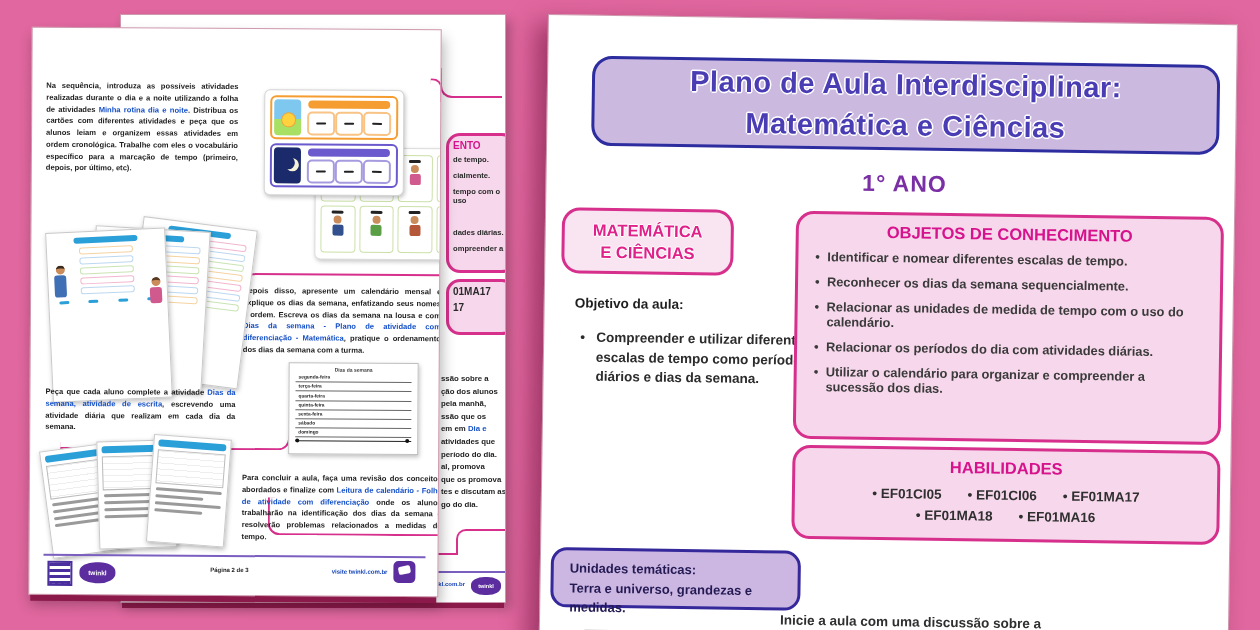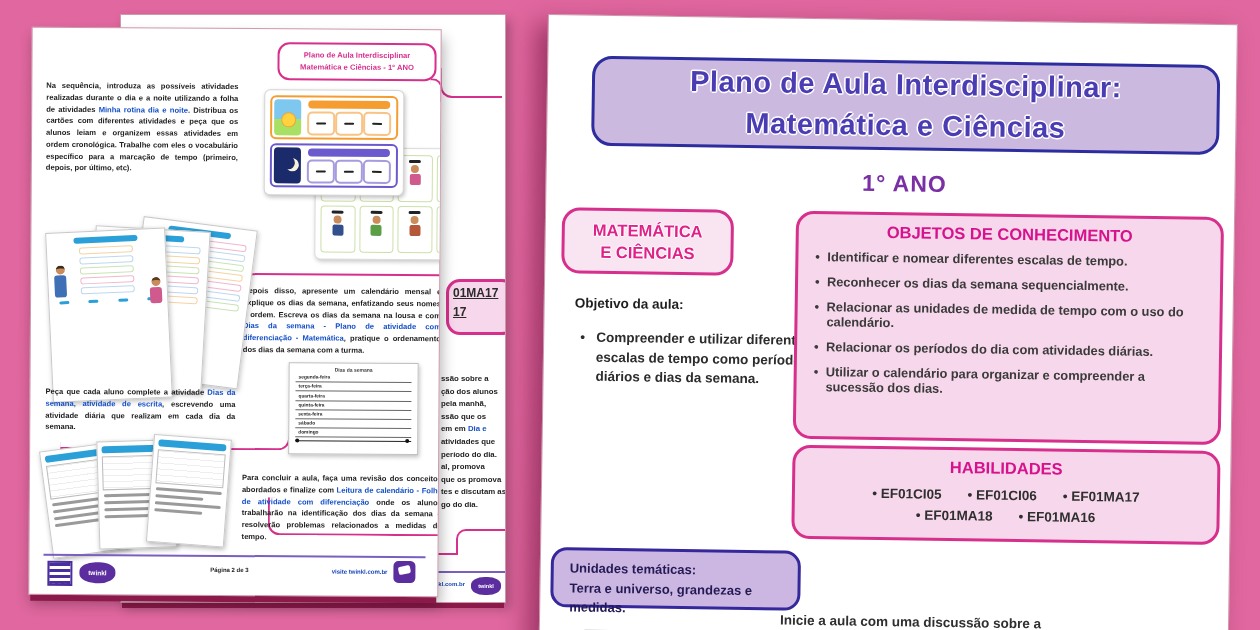--- a/index.html
+++ b/index.html
@@ -120,21 +120,21 @@
   .bpTitleFrag { position:absolute; left:325px; top:34px; width:70px; height:52px; background:#cbb9e0;
                  border:3px solid #2d2d9f; border-radius:14px; color:#4b3cb5; font-weight:700;
                  font-size:19px; padding:3px 0 0 5px;
                  text-shadow:-1px 0 #fff,1px 0 #fff,0 -1px #fff,0 1px #fff; }
   .bpBox { position:absolute; left:325px; width:70px; background:#f6d7eb; border:3px solid #d6308c;
            border-radius:14px; padding:4px 0 0 4px; overflow:hidden; }
   .bpObjects { top:118px; height:140px; }
   .bpSkills { top:264px; height:56px; }
   .bfragTitle { color:#d6128c; font-weight:700; font-size:10px; margin-bottom:4px; }
   .bfrag { font-size:7.6px; font-weight:700; color:#2a2a2a; min-height:9px; margin-bottom:7px; }
-  .bcode { font-size:12px; font-weight:700; color:#2a2a2a; margin-bottom:5px;text-decoration:underline; }
+  .bcode { font-size:10px; font-weight:700; color:#2a2a2a; margin-bottom:5px; }
   .bpText { position:absolute; left:320px; top:358px; width:70px; }
   .frag { font-size:7.8px; font-weight:600; color:#1d1d1d; line-height:12.6px; white-space:nowrap; }
   .bpFootLine { position:absolute; left:296px; top:556px; width:90px; border-top:2px solid #7a5fc0; }
   .bpSite { position:absolute; left:284px; top:566px; width:60px; font-size:6px; font-weight:700;
             color:#1544b8; text-align:right; overflow:hidden; }
   .bpLogo { left:350px; top:562px; width:30px; height:18px; font-size:5.5px; }
 
   
   .titleBox { position:absolute; left:44px; top:40px; width:628px; height:90px; background:#cbb9e0;
               border:3.5px solid #2d2d9f; border-radius:20px; display:flex; flex-direction:column;
@@ -165,20 +165,31 @@
               border:3px solid #35289b; border-radius:16px; padding:8px 0 0 16px; color:#241a53;
               font-weight:700; font-size:13px; line-height:1.5; }
   .introText { position:absolute; left:240px; top:594px; font-size:13.5px; font-weight:600; color:#2f2f2f; }
   .grayBox { position:absolute; left:38px; top:614px; width:218px; height:40px; background:#fff;
              border:2.5px solid #8f8f8f; border-radius:8px; }
 </style>
 </head>
 <body>
 
 <div class="page" id="backPage">
+  <div class="bpBox bpObjects">
+    <div class="bfragTitle">ENTO</div>
+    <div>
+        <div class="bfrag">de tempo.</div>
+        <div class="bfrag">cialmente.</div>
+        <div class="bfrag">tempo com o uso</div>
+        <div class="bfrag"></div>
+        <div class="bfrag">dades diárias.</div>
+        <div class="bfrag">ompreender a</div>
+      </div>
+  </div>
   <div class="bpBox bpSkills">
     <div>
         <div class="bcode">01MA17</div>
         <div class="bcode">17</div>
       </div>
   </div>
   <div class="bpText">
       <div class="frag">ssão sobre a</div>
       <div class="frag">ção dos alunos</div>
       <div class="frag">pela manhã,</div>
@@ -196,24 +207,20 @@
   <div class="bpFootLine"></div>
   <div class="bpSite">twinkl.com.br</div>
   <div class="cloudLogo bpLogo">twinkl</div>
 </div>
 
 <div class="overlay" style="left:440px; top:68px; width:22px; height:30px; border-left-width:2.5px; border-bottom-width:2.5px; border-bottom-left-radius:12px;"></div>
 <div class="overlay" style="left:460px; top:96px; width:42px; border-top-width:2.5px;"></div>
 
 <div class="page" id="frontPage">
 
-  <div class="ribbon">
-    <div>Plano de Aula Interdisciplinar</div>
-    <div>Matemática e Ciências - 1° ANO</div>
-  </div>
 
   <div class="conn" style="left:398px; top:48px; width:12px; height:24px; border-top-width:2.5px; border-right-width:2.5px; border-top-right-radius:10px;"></div>
 
   <div class="p2par" style="left:14px; top:52px; width:192px;"><span>Na sequência, introduza as possíveis atividades realizadas durante o dia e a noite utilizando a folha de atividades </span><span class="lnk">Minha rotina dia e noite</span><span>. Distribua os cartões com diferentes atividades e peça que os alunos leiam e organizem essas atividades em ordem cronológica. Trabalhe com eles o vocabulário específico para a marcação de tempo (primeiro, depois, por último, etc).</span></div>
 
   <div class="wsCards">
     <div class="card">
         <div class="dash"></div>
         <div class="figure"></div>
         <div class="torso"></div>

